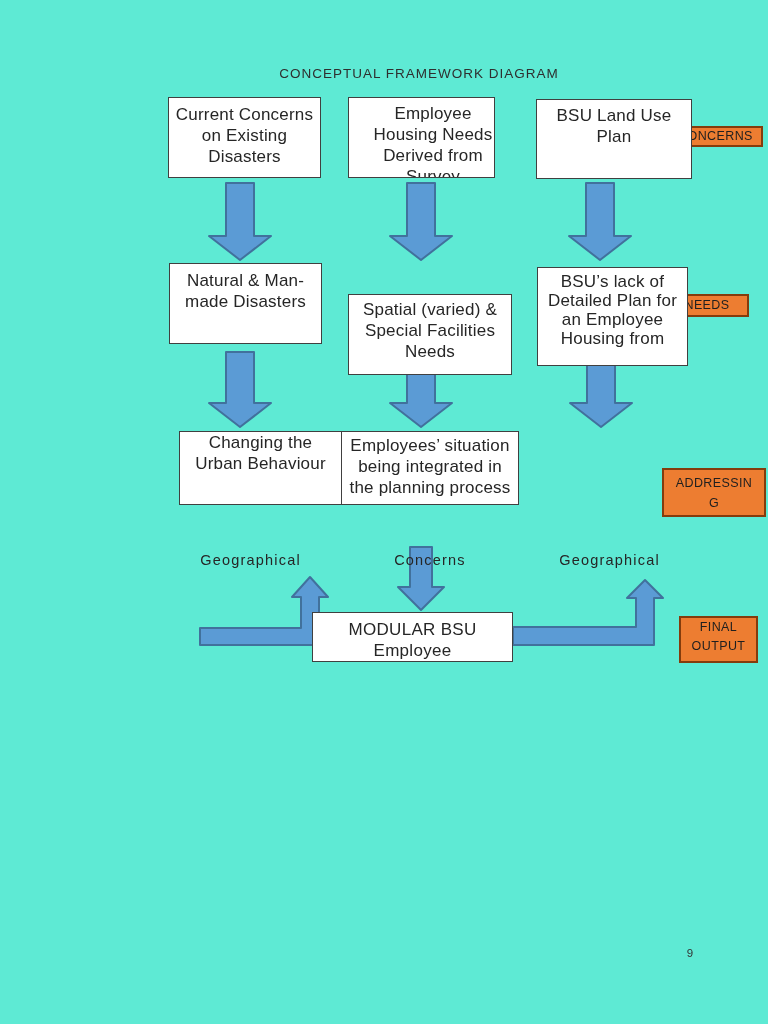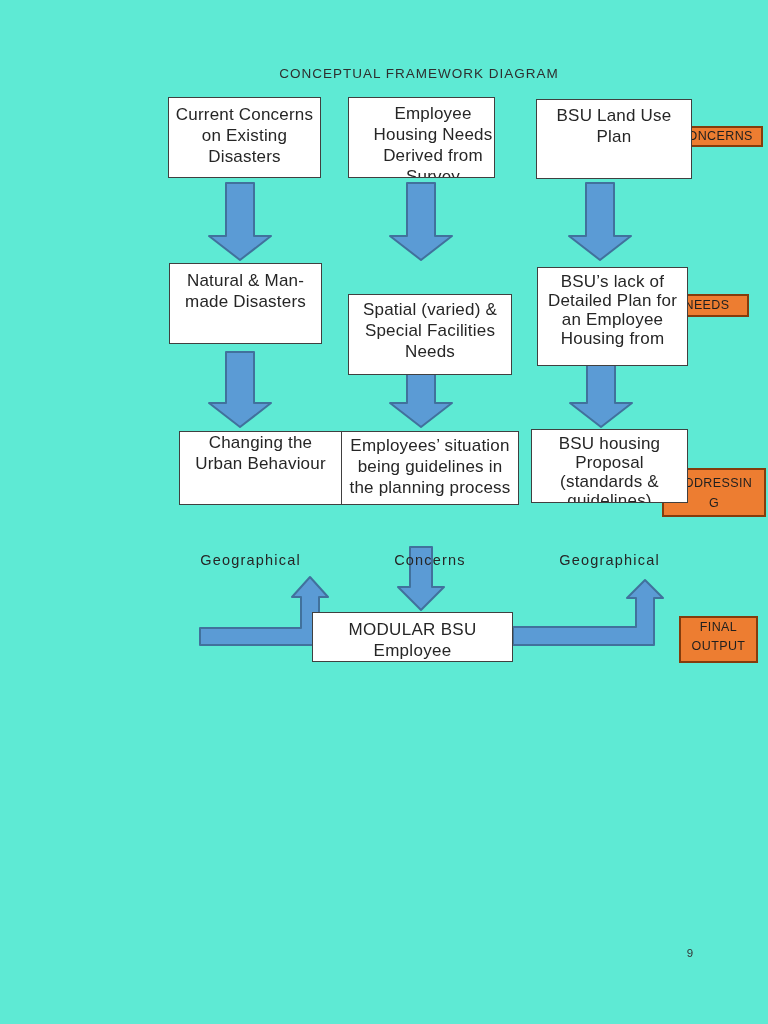--- a/index.html
+++ b/index.html
@@ -71,26 +71,22 @@
 Special Facilities
 Needs</div>
   <div class="node lh19" style="left:537px;top:267px;width:151px;height:99px;padding-top:4px;">BSU’s lack of
 Detailed Plan for
 an Employee
 Housing from</div>
 
   <div class="node lh21" style="left:179px;top:431px;width:163px;height:74px;padding-top:0;">Changing the
 Urban Behaviour</div>
   <div class="node lh21" style="left:341px;top:431px;width:178px;height:74px;padding-top:3px;">Employees’ situation
-being guidelines in
+being integrated in
 the planning process</div>
-  <div class="node lh19" style="left:531px;top:429px;width:157px;height:74px;padding-top:4px;">BSU housing
-Proposal
-(standards &amp;
-guidelines)</div>
 
   <div class="cat-label" style="left:169px;top:504px;width:163px;">Geographical</div>
   <div class="cat-label" style="left:341px;top:504px;width:178px;">Concerns</div>
   <div class="cat-label" style="left:531px;top:504px;width:157px;">Geographical</div>
 
   <div class="stage" style="left:668px;top:126px;width:95px;height:21px;line-height:17px;">CONCERNS</div>
   <div class="stage" style="left:665px;top:294px;width:84px;height:23px;line-height:19px;">NEEDS</div>
   <div class="stage" style="left:662px;top:468px;width:104px;height:49px;line-height:20px;padding-top:3px;">ADDRESSIN
 G</div>
   <div class="stage" style="left:679px;top:616px;width:79px;height:47px;line-height:19px;padding-top:0;">FINAL

